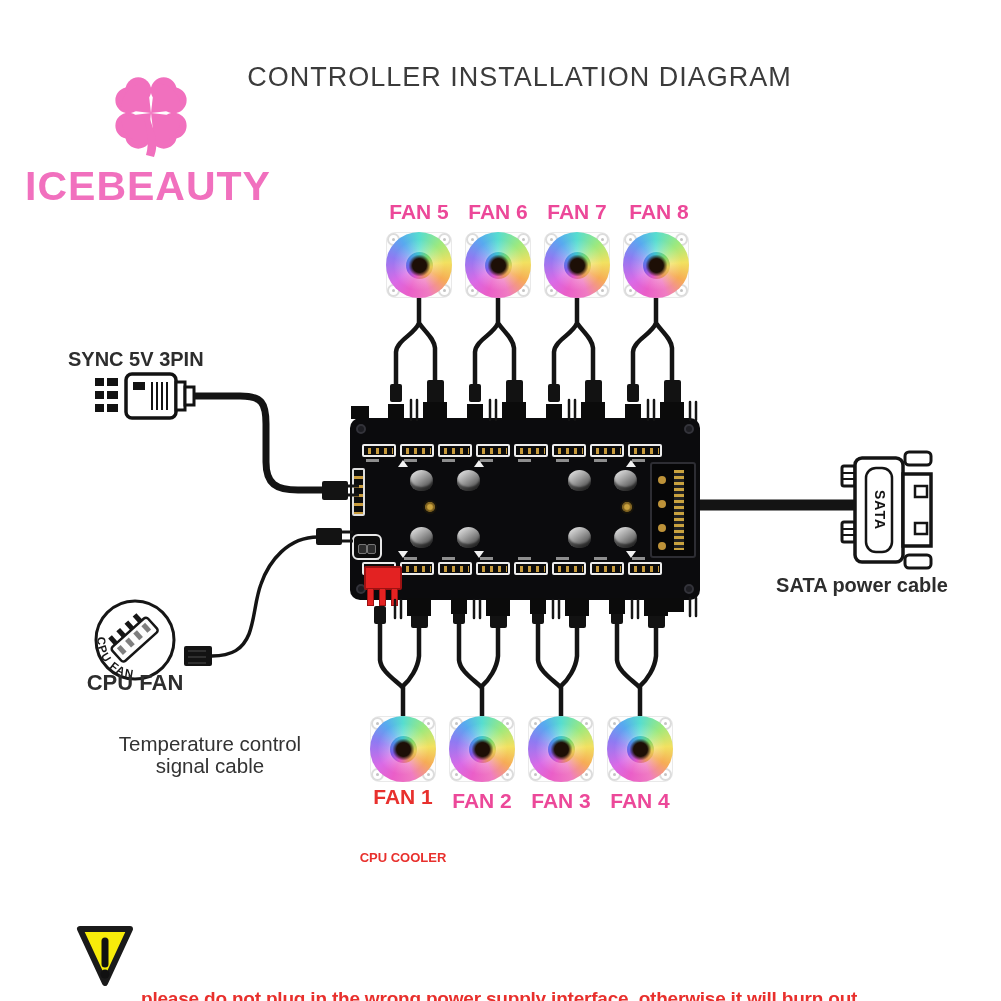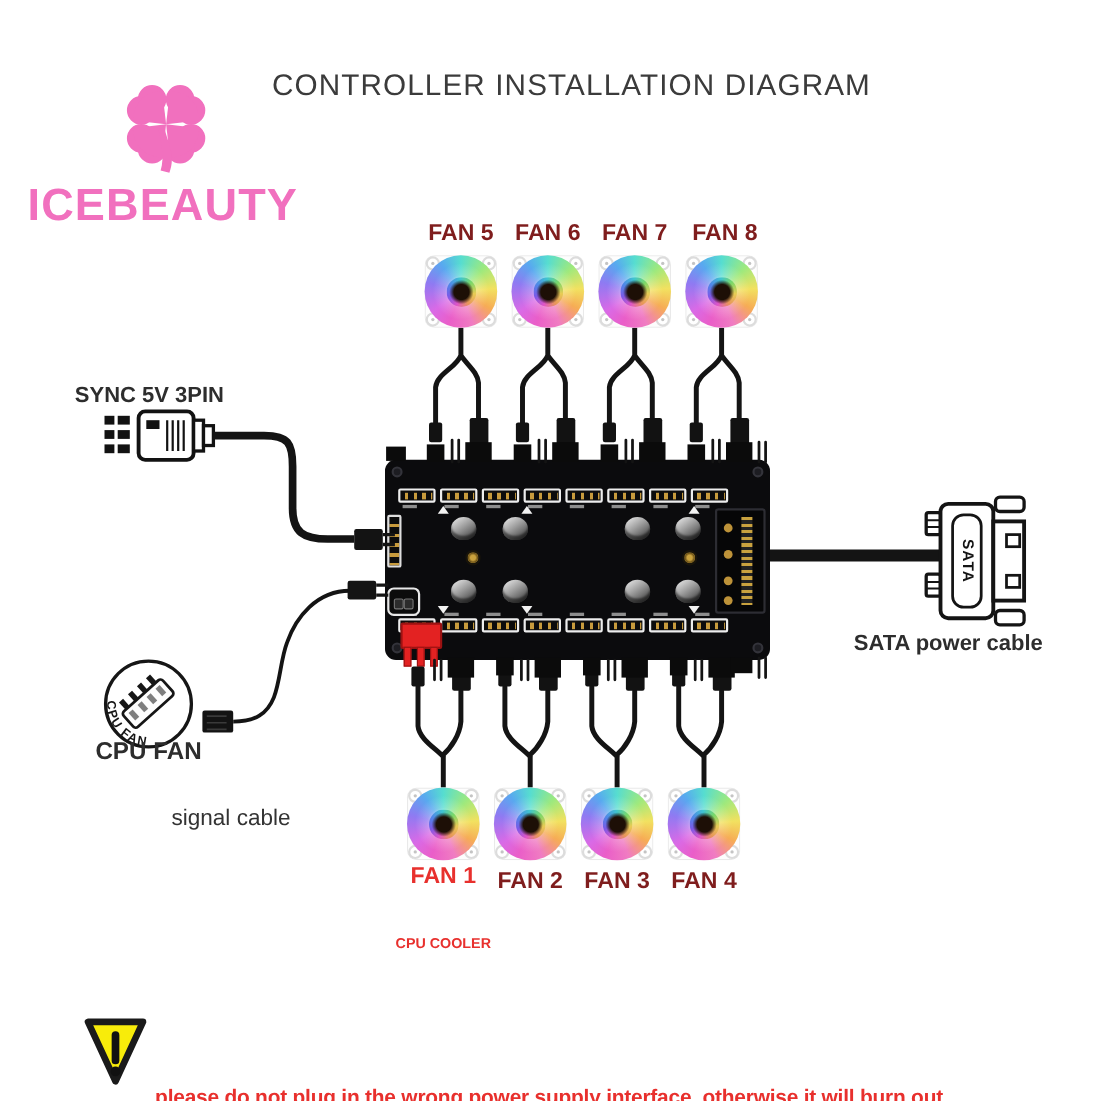--- a/index.html
+++ b/index.html
@@ -6,21 +6,21 @@
   .page { position:relative; width:1001px; height:1001px; background:#ffffff; overflow:hidden;
           font-family:"Liberation Sans", sans-serif; }
 
   .abs { position:absolute; }
 
   
   .title { left:0; top:62px; width:1001px; text-align:center; padding-left:38px; box-sizing:border-box;
            font-size:27px; letter-spacing:1px; color:#3b3b3b; }
   .brand-text { left:12px; top:163px; width:272px; text-align:center; font-size:41px; font-weight:bold;
                 letter-spacing:1px; color:#f170be; }
-  .fan-label { width:96px; text-align:center; font-size:21px; font-weight:bold; color:#7f1d1d; }
+  .fan-label { width:96px; text-align:center; font-size:21px; font-weight:bold; color:#ec4899; }
   .fan-label.red { color:#e8302d; }
   .fan-sublabel { width:96px; text-align:center; font-size:13px; font-weight:bold; color:#e8302d;margin-top:40px; }
   .side-label { font-size:20px; font-weight:bold; color:#2d2d2d; }
   .temp-label { left:85px; top:733px; width:250px; text-align:center; font-size:20.5px; color:#333; line-height:22px; }
   .warn-text { left:141px; top:988px; width:810px; font-size:19px; font-weight:bold; color:#e8302d; letter-spacing:-0.2px; }
 
   
   .logo-svg { left:96px; top:55px; }
 
   
@@ -151,20 +151,21 @@
       <div class="hub"></div>
   </div>
 
   <div class="abs side-label lbl" style="left:68px; top:348px;">SYNC 5V 3PIN</div>
 
   <div class="abs side-label lbl" style="left:758px; top:574px; width:190px; text-align:right;">SATA power cable</div>
 
   <div class="abs side-label lbl" style="left:83px; top:670px; width:104px; text-align:center; font-size:22px;">CPU FAN</div>
 
   <div class="abs temp-label lbl">
+    <div>Temperature control</div>
     <div>signal cable</div>
   </div>
 
   <div class="abs board">
     <div class="bhole" style="left:6px; top:6px;"></div>
     <div class="bhole" style="right:6px; top:6px;"></div>
     <div class="bhole" style="left:6px; bottom:6px;"></div>
     <div class="bhole" style="right:6px; bottom:6px;"></div>
 
     <div class="hdr t" style="left:12px;  top:26px;"></div>

